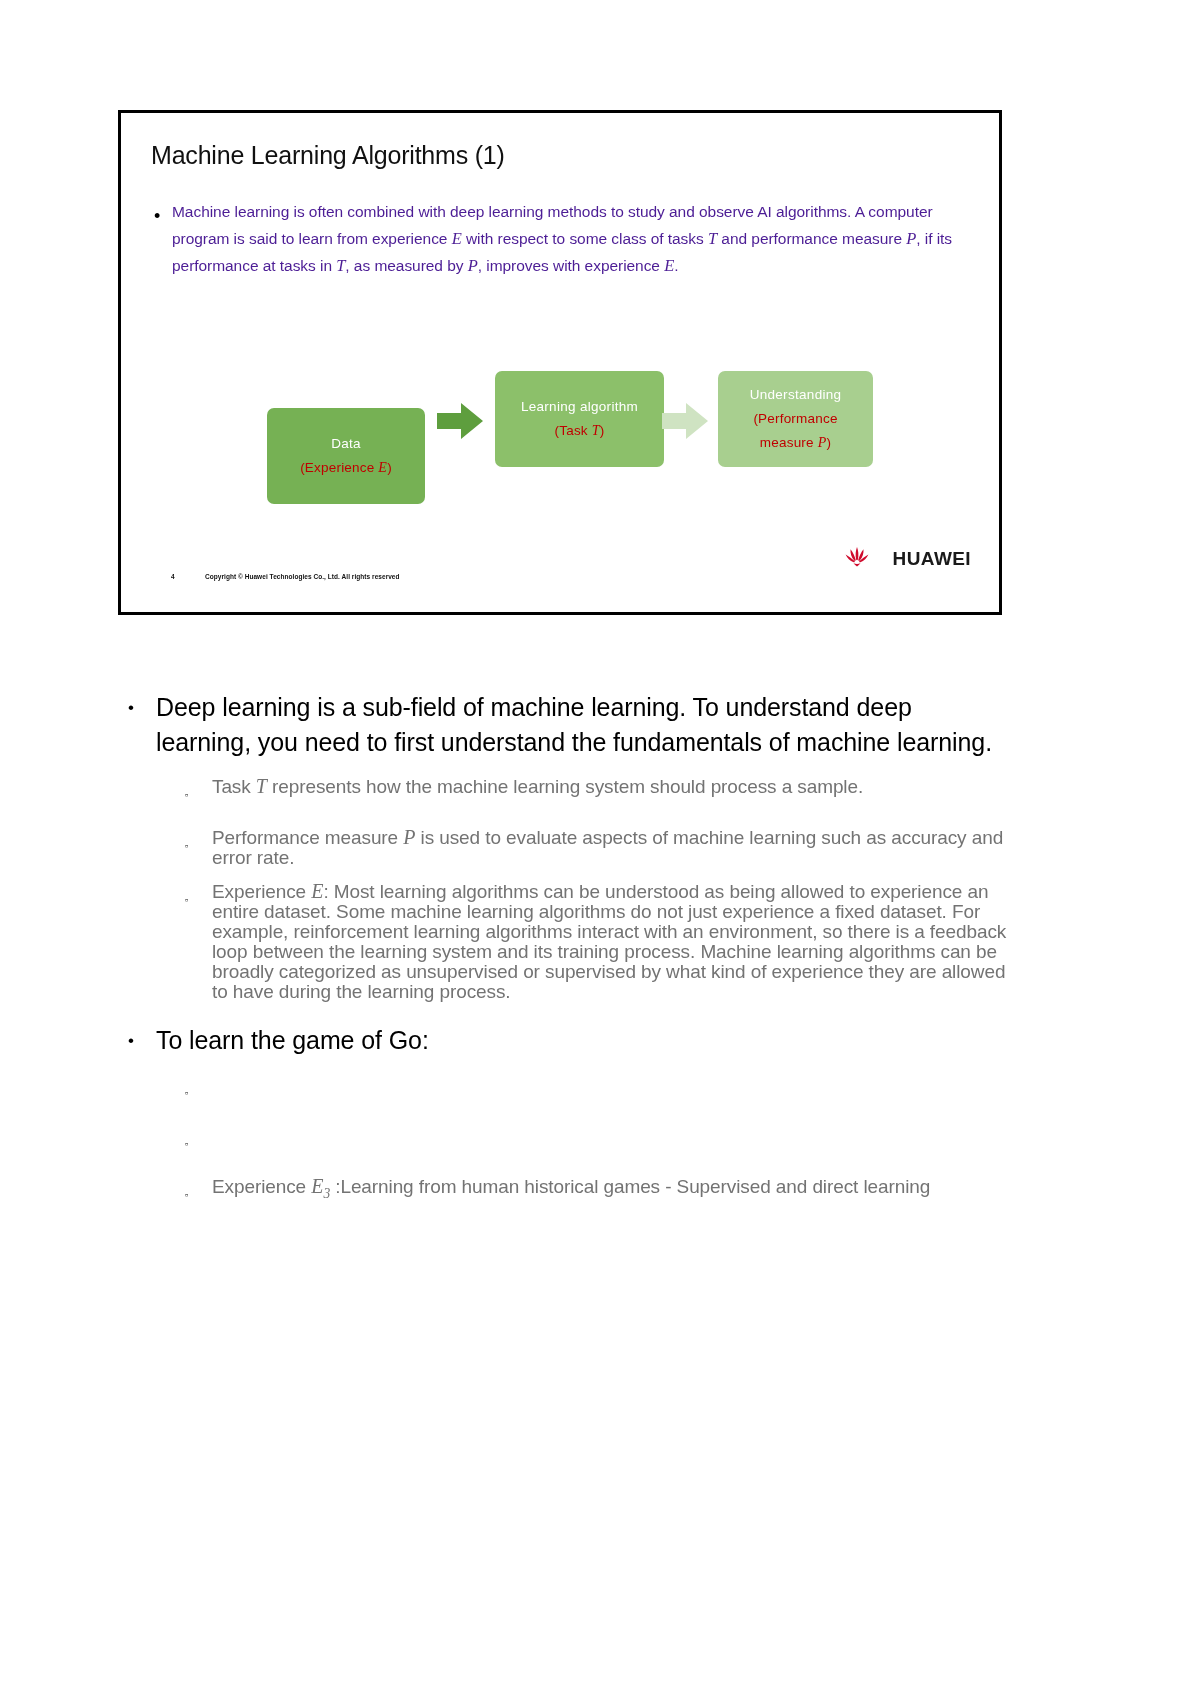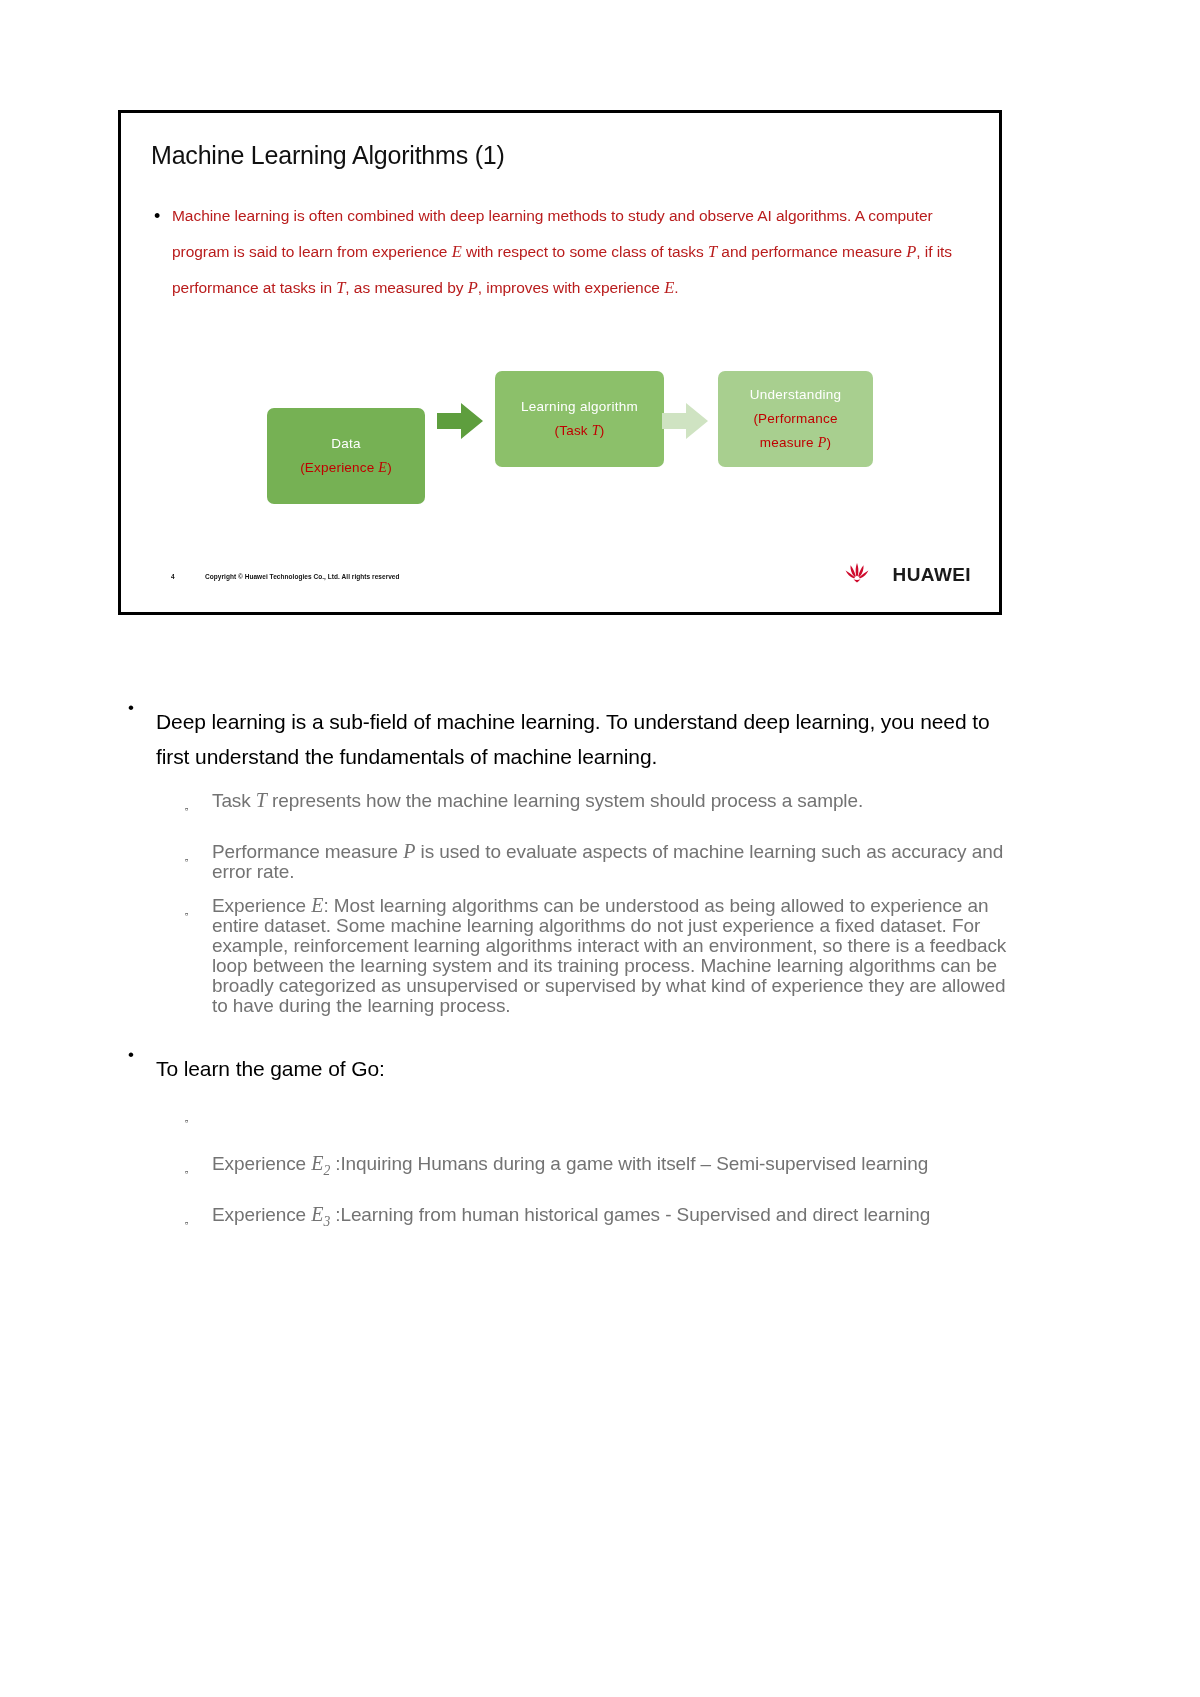--- a/index.html
+++ b/index.html
@@ -49,23 +49,23 @@
   }
   .slide-bullet .dot {
     width: 18px;
     flex: 0 0 18px;
     font-size: 18px;
     line-height: 36px;
     color: #000;
   }
   .slide-bullet .btext {
     font-size: 15.5px;
-    line-height: 36px;
+    line-height: 27px;
     letter-spacing: -0.05px;
-    color: #b91c1c;
+    color: #4c1d95;
   }
   i.mv { font-family: "Liberation Serif", serif; font-style: italic; font-size: 16.5px; }
 
   
   .flow {
     position: absolute;
     left: 146px;
     top: 258px;
     width: 600px;
     height: 100px;
@@ -125,21 +125,21 @@
     bottom: 32px;
     font-size: 6.5px;
     font-weight: bold;
     color: #111;
     letter-spacing: 0.05px;
     white-space: nowrap;
   }
   .huawei-logo {
     position: absolute;
     right: 28px;
-    bottom: 24px;
+    bottom: 40px;
     display: flex;
     align-items: center;
     gap: 23px;
   }
   .huawei-word {
     font-size: 19px;
     font-weight: bold;
     letter-spacing: 0.4px;
     color: #1a1a1a;
   }
@@ -155,25 +155,24 @@
     display: flex;
     margin-bottom: 16px;
   }
   .lvl1 > .dot {
     flex: 0 0 28px;
     font-size: 17px;
     line-height: 35px;
     color: #000;
   }
   .lvl1 > .txt {
-    font-size: 21px;
+    font-size: 25px;
     line-height: 35px;
     letter-spacing: -0.1px;
     color: #000;
-    margin-top: 14px;
   }
   .lvl2wrap { margin-left: 57px; }
   .lvl2 {
     display: flex;
     margin-bottom: 13px;
   }
   .lvl2 > .dot {
     flex: 0 0 27px;
     font-size: 9px;
     line-height: 38px;
@@ -288,21 +287,20 @@
   </div>
 
   <div class="lvl2wrap">
 
     <div class="lvl2">
       <span class="dot">▫</span>
     </div>
 
     <div class="lvl2">
       <span class="dot">▫</span>
-      <span class="txt"><span>Experience </span><i class="mv"><span>E</span><sub>2</sub></i><span> :Inquiring Humans during a game with itself – Semi-supervised learning</span></span>
     </div>
 
     <div class="lvl2">
       <span class="dot">▫</span>
       <span class="txt"><span>Experience </span><i class="mv"><span>E</span><sub>3</sub></i><span> :Learning from human historical games - Supervised and direct learning</span></span>
     </div>
 
   </div>
 
 </div>

